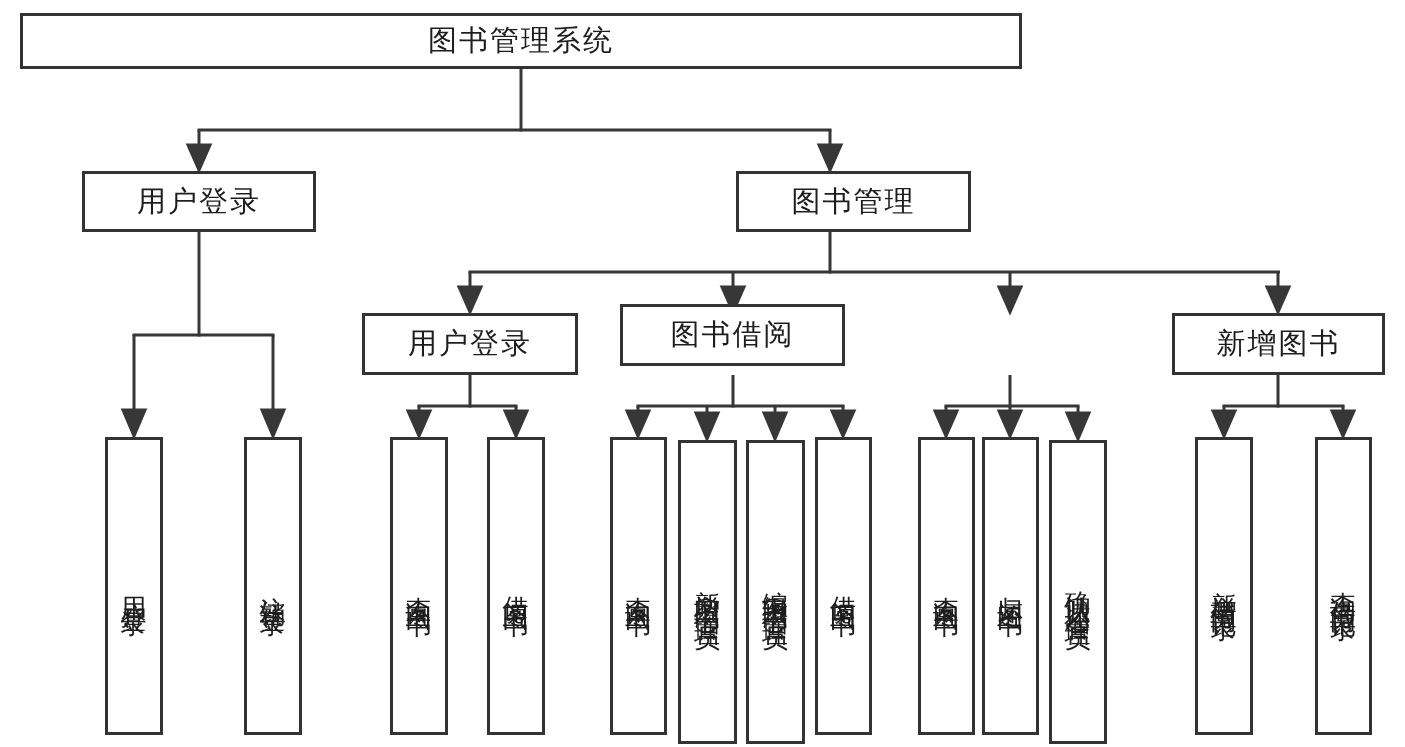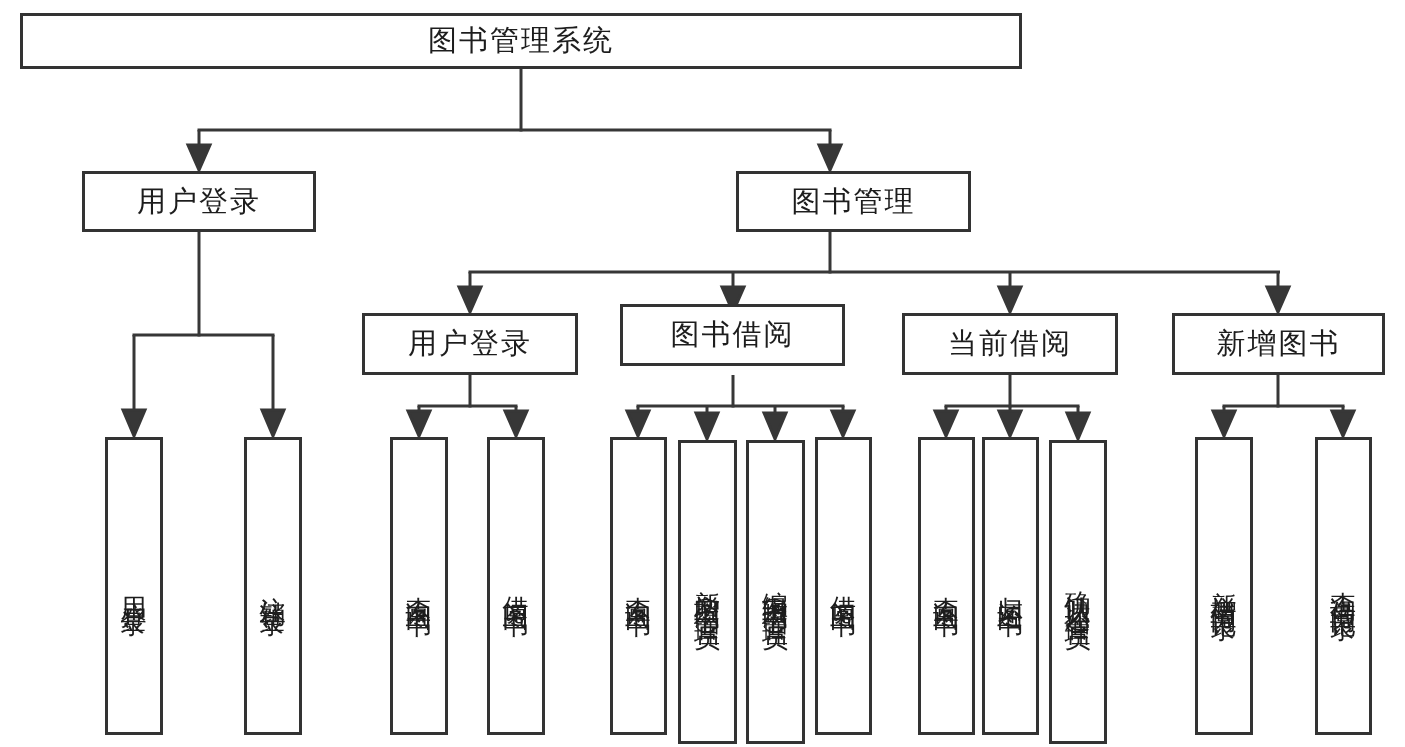--- a/index.html
+++ b/index.html
@@ -117,21 +117,20 @@
     </g>
   </svg>
 
   <div class="node hbox" style="left:20px; top:13px; width:1002px; height:56px;">图书管理系统</div>
 
   <div class="node hbox" style="left:82px; top:171px; width:234px; height:61px;">用户登录</div>
   <div class="node hbox" style="left:736px; top:171px; width:235px; height:61px;">图书管理</div>
 
   <div class="node hbox" style="left:362px; top:313px; width:216px; height:62px;">用户登录</div>
   <div class="node hbox" style="left:620px; top:304px; width:225px; height:62px;">图书借阅</div>
-  <div class="node hbox" style="left:902px; top:313px; width:216px; height:62px;">当前借阅</div>
   <div class="node hbox" style="left:1172px; top:313px; width:213px; height:62px;">新增图书</div>
 
   <div class="node vbox" style="left:105px; top:437px; width:58px; height:298px;">用户登录</div>
   <div class="node vbox" style="left:244px; top:437px; width:58px; height:298px;">注销登录</div>
 
   <div class="node vbox" style="left:390px; top:437px; width:58px; height:298px;">查询图书</div>
   <div class="node vbox" style="left:487px; top:437px; width:58px; height:298px;">借阅图书</div>
 
   <div class="node vbox" style="left:610px; top:437px; width:57px; height:298px;">查询图书</div>
   <div class="node vbox" style="left:678px; top:440px; width:59px; height:304px;">新增图书（管理员）</div>

